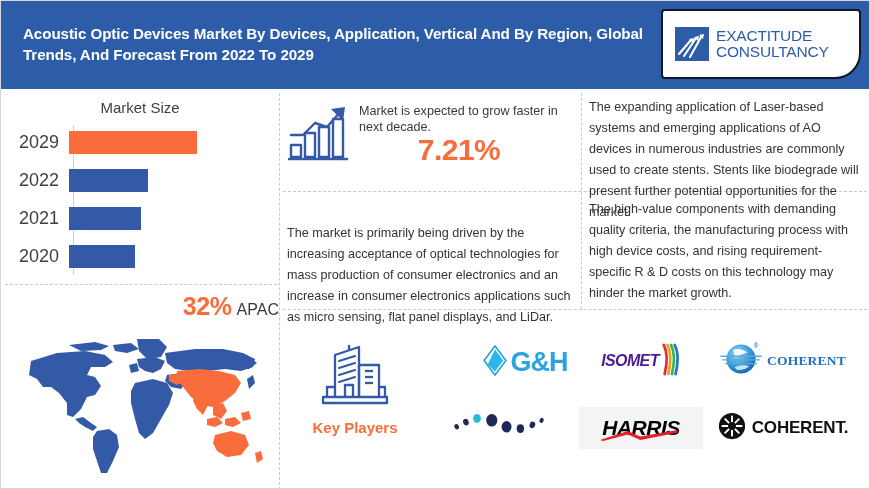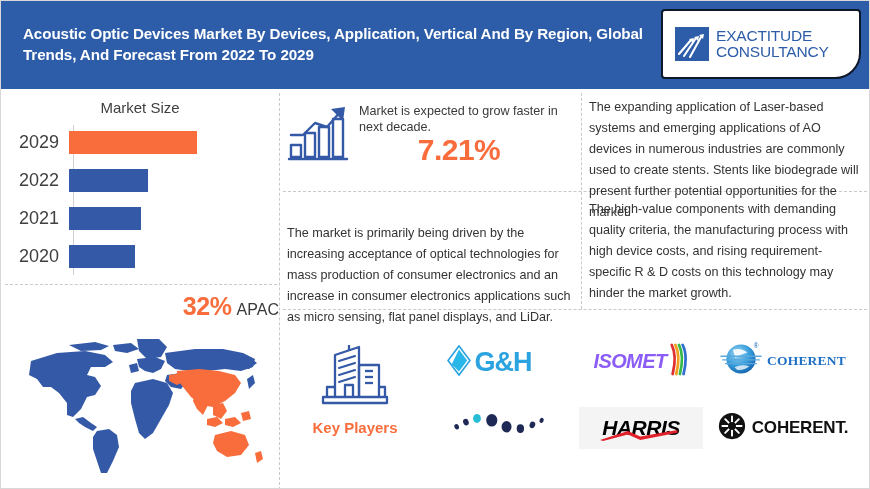--- a/index.html
+++ b/index.html
@@ -217,29 +217,29 @@
     font-size: 15px;
     font-weight: bold;
     color: #f96d3c;
   }
   .logo-slot {
     position: absolute;
     display: flex;
     align-items: center;
     justify-content: center;
   }
-  #logo-gh        { left: 418px; top: 336px; width: 140px; height: 50px; text-align: right; }
+  #logo-gh        { left: 454px; top: 336px; width: 140px; height: 50px; text-align: right; }
   #logo-ams       { left: 428px; top: 396px; width: 144px; height: 58px; }
   #logo-isomet    { left: 582px; top: 340px; width: 116px; height: 40px; }
   #logo-lightcomm { left: 706px; top: 336px; width: 152px; height: 48px; }
   #logo-harris    { left: 578px; top: 406px; width: 124px; height: 42px; }
   #logo-coherent  { left: 708px; top: 408px; width: 148px; height: 38px; }
 
   .gh-text { color: #2ba3e0; font-size: 27px; font-weight: bold; letter-spacing: -1px; }
-  .isomet-text { color: #8b5cf6; font-size: 20px; font-weight: bold; font-style: italic; letter-spacing: -0.6px; }
+  .isomet-text { color: #4c1d95; font-size: 16px; font-weight: bold; font-style: italic; letter-spacing: -0.6px; }
   .lightcomm-text { color: #1f6fc4; font-size: 13.5px; font-weight: bold; font-family: "Liberation Serif", serif; letter-spacing: 0.2px; }
   .harris-box { background: #f4f4f4; width: 100%; height: 100%; display: flex; align-items: center; justify-content: center; }
   .harris-text { color: #000000; font-size: 21px; font-weight: bold; font-style: italic; letter-spacing: -0.5px; }
   .coherent-text { color: #111111; font-size: 17px; font-weight: bold; letter-spacing: -0.2px; }
   .ams-text { font-size: 14.5px; color: #1e2a55; letter-spacing: -0.4px; }
   .ams-text b { font-weight: bold; }
   .ams-text span { font-size: 11.5px; }
 </style>
 </head>
 <body>

